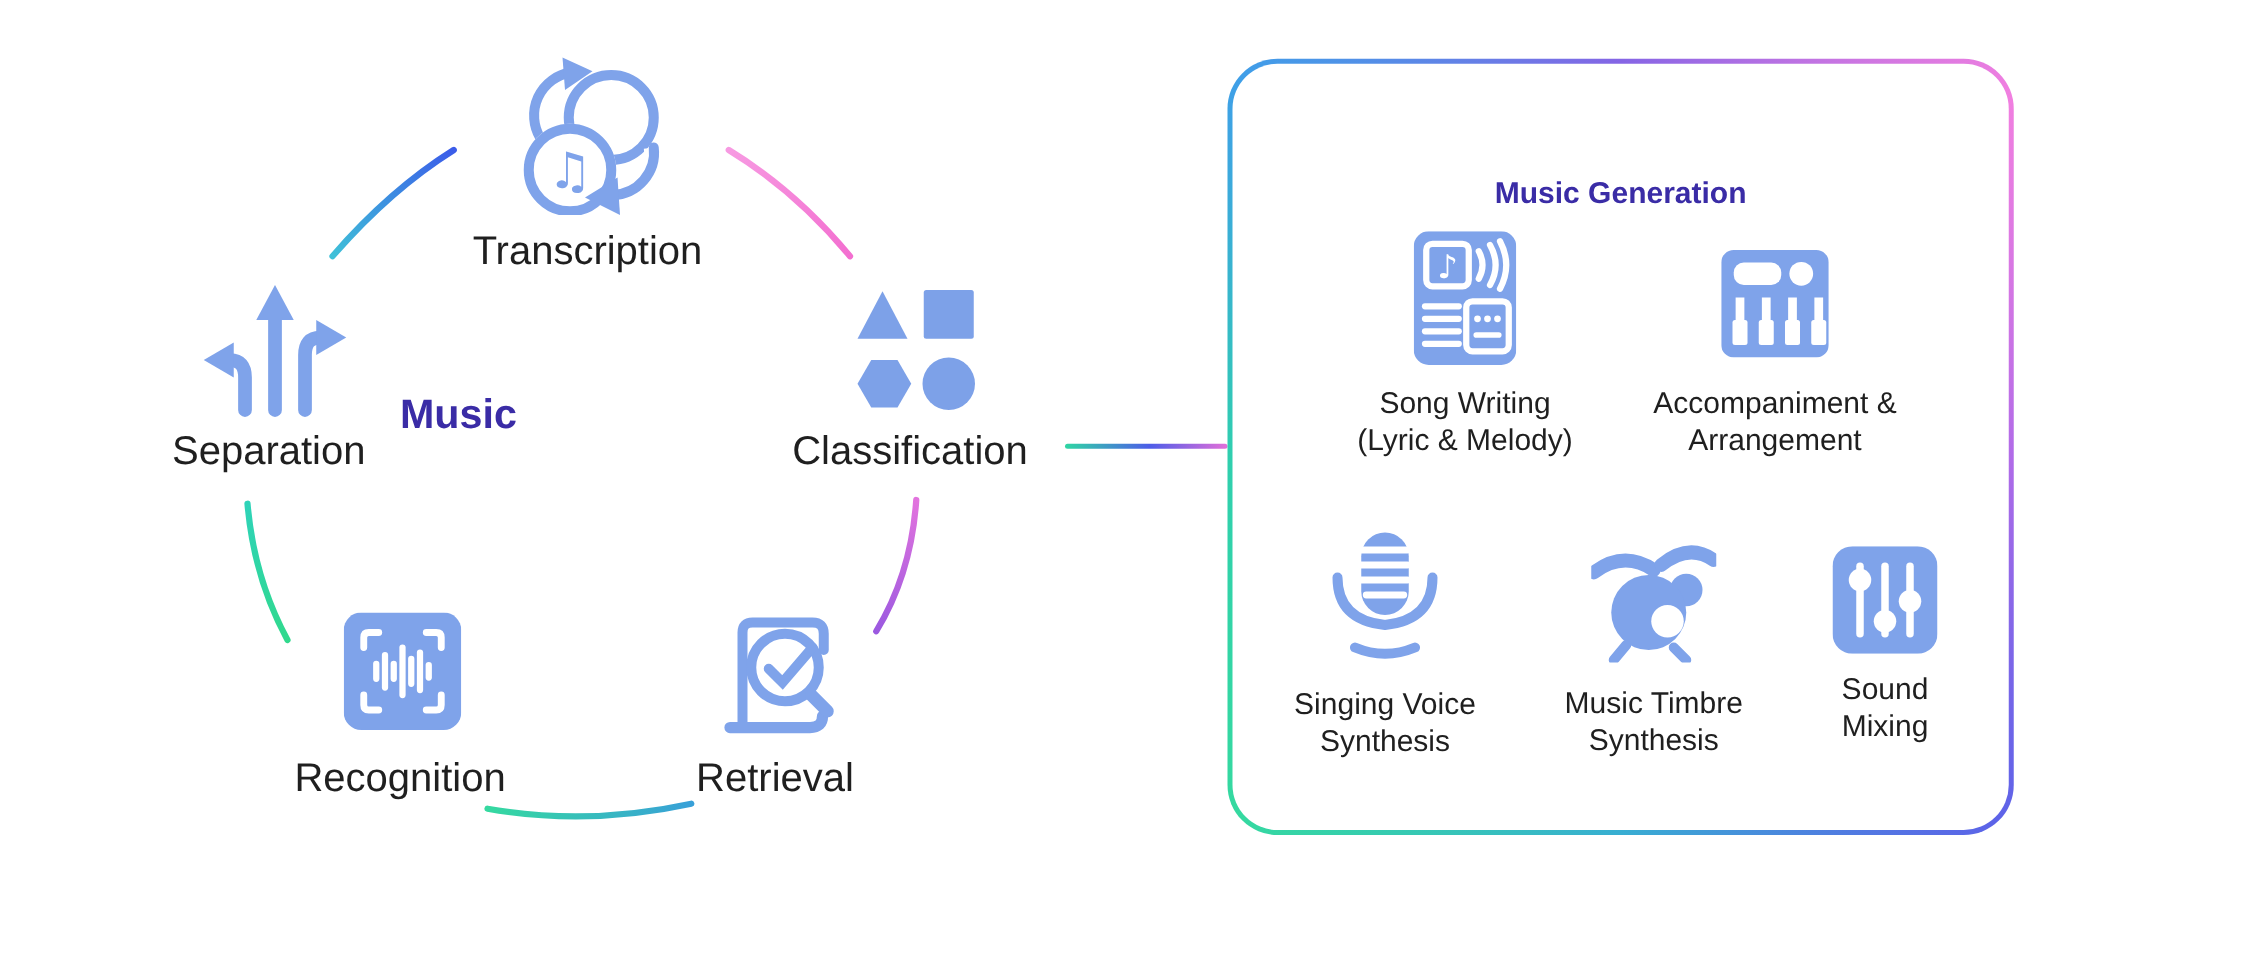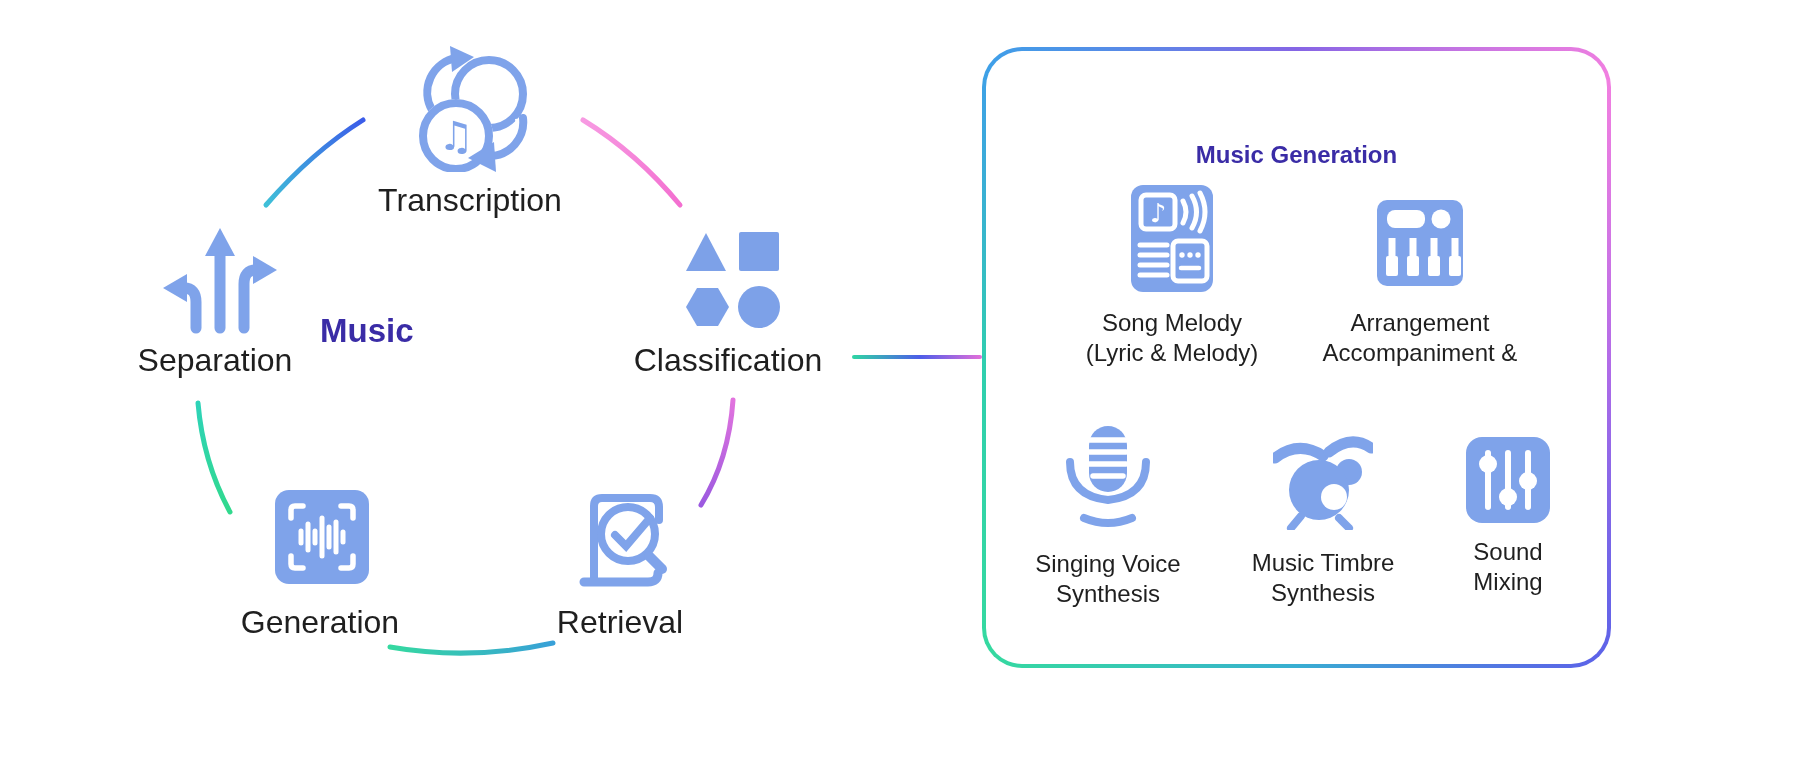--- a/index.html
+++ b/index.html
@@ -120,21 +120,21 @@
   <g stroke="#ffffff" stroke-width="5" stroke-linecap="round">
     <path d="M 26 41 V 53"></path>
     <path d="M 33 34 V 60"></path>
     <path d="M 40 41 V 53"></path>
     <path d="M 47 28 V 66"></path>
     <path d="M 54 37 V 57"></path>
     <path d="M 61 32 V 62"></path>
     <path d="M 68 42 V 52"></path>
   </g>
 </svg>
-<div class="node-label" style="left:210px;top:608px;width:220px;">Generation</div>
+<div class="node-label" style="left:210px;top:608px;width:220px;">Recognition</div>
 
 <svg class="node-icon" style="left:564px;top:482px;" width="117" height="109" viewBox="0 0 117 109">
   <g stroke="#7fa3ea" fill="none" stroke-linecap="round">
     <path d="M 30 96 V 24 Q 30 16 38 16 H 86 Q 95 16 95 25 V 38" stroke-width="8"></path>
     <path d="M 20 100 H 84 Q 94 100 94 91" stroke-width="9"></path>
     <circle cx="64" cy="52" r="27" stroke-width="8"></circle>
     <path d="M 51 53 L 62 64 L 86 36" stroke-width="8"></path>
     <path d="M 85 74 L 98 87" stroke-width="10"></path>
   </g>
 </svg>
@@ -165,21 +165,21 @@
           <path d="M 9 80 H 36"></path>
           <path d="M 9 90 H 36"></path>
         <rect x="42" y="56" width="34" height="40" rx="5"></rect>
       </g>
       <circle cx="51" cy="70" r="2.7" fill="#ffffff"></circle>
       <circle cx="59" cy="70" r="2.7" fill="#ffffff"></circle>
       <circle cx="67" cy="70" r="2.7" fill="#ffffff"></circle>
       <path d="M 50 83 H 68" stroke="#ffffff" stroke-width="4.5" stroke-linecap="round"></path>
     </svg>
     <div class="lbl" style="margin-top:16px;">
-      <div>Song Melody</div>
+      <div>Song Writing</div>
       <div>(Lyric &amp; Melody)</div>
     </div>
   </div>
 
   <div class="gen-item" style="left:308px;top:153px;width:260px;">
     <svg width="86" height="86" viewBox="0 0 86 86">
       <rect x="0" y="0" width="86" height="86" rx="10" fill="#7fa3ea"></rect>
       <rect x="10" y="10" width="38" height="18" rx="8" fill="#ffffff"></rect>
       <circle cx="64" cy="19" r="9.5" fill="#ffffff"></circle>
       <g fill="#ffffff">
@@ -187,22 +187,22 @@
           <rect x="9" y="56" width="12" height="20" rx="2"></rect>
         <rect x="32.5" y="38" width="7" height="21"></rect>
           <rect x="30" y="56" width="12" height="20" rx="2"></rect>
         <rect x="53.5" y="38" width="7" height="21"></rect>
           <rect x="51" y="56" width="12" height="20" rx="2"></rect>
         <rect x="74.5" y="38" width="7" height="21"></rect>
           <rect x="72" y="56" width="12" height="20" rx="2"></rect>
       </g>
     </svg>
     <div class="lbl" style="margin-top:22px;">
+      <div>Accompaniment &amp;</div>
       <div>Arrangement</div>
-      <div>Accompaniment &amp;</div>
     </div>
   </div>
 
   <div class="gen-item" style="left:26px;top:377px;width:200px;">
     <svg width="96" height="106" viewBox="0 0 96 106">
       <rect x="29" y="2" width="38" height="66" rx="19" fill="#7fa3ea"></rect>
       <g stroke="#ffffff" stroke-width="5.5" stroke-linecap="round">
         <path d="M 24 16 H 66"></path>
           <path d="M 24 28 H 66"></path>
           <path d="M 24 40 H 66"></path>

